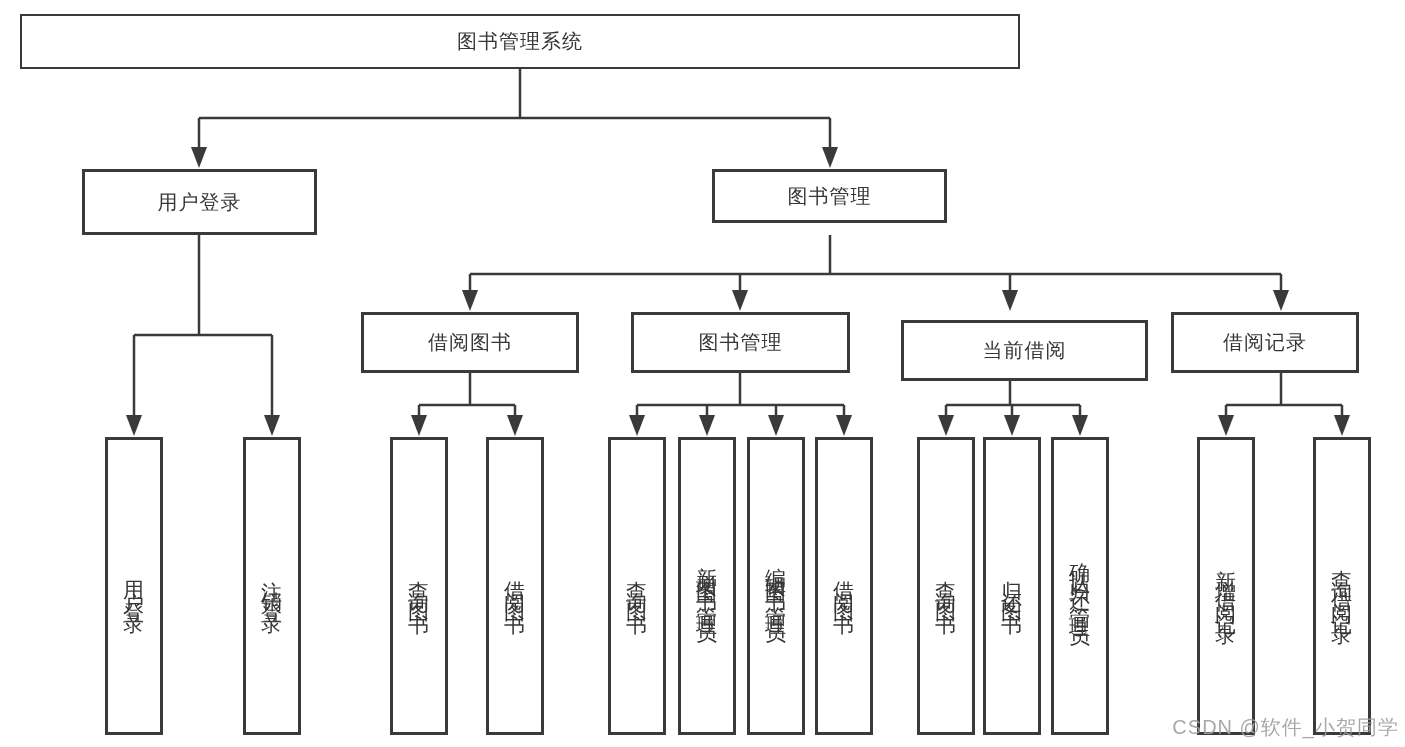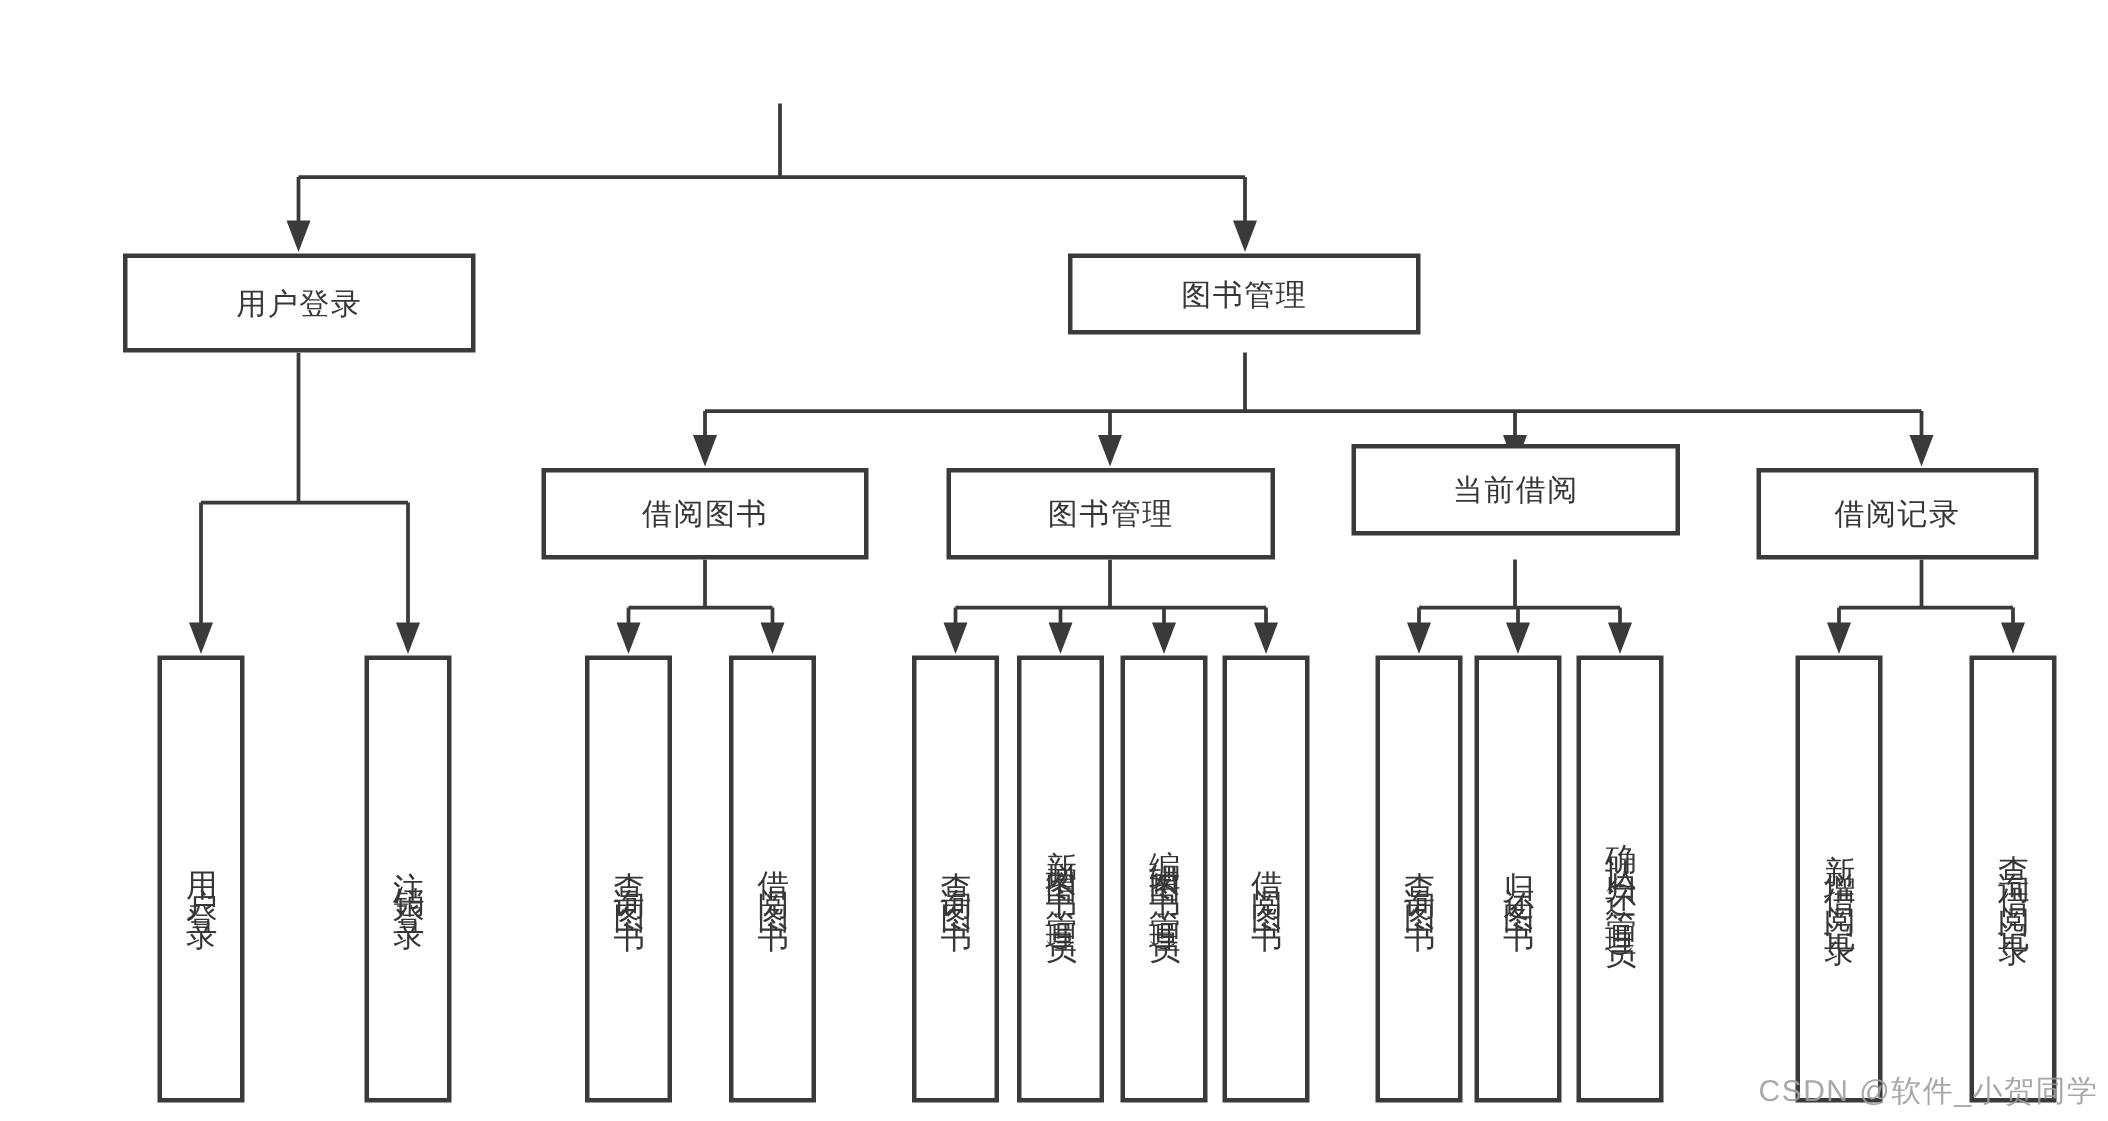--- a/index.html
+++ b/index.html
@@ -102,35 +102,38 @@
     <polygon points="1072,415 1088,415 1080,436"></polygon>
 
     <line x1="1281" y1="373" x2="1281" y2="405"></line>
     <line x1="1226" y1="405" x2="1342" y2="405"></line>
     <line x1="1226" y1="405" x2="1226" y2="418"></line>
     <polygon points="1218,415 1234,415 1226,436"></polygon>
     <line x1="1342" y1="405" x2="1342" y2="418"></line>
     <polygon points="1334,415 1350,415 1342,436"></polygon>
   </svg>
 
+  <div class="node root" style="left:20px;top:14px;width:1000px;height:55px">
+    <span>图书管理系统</span>
+  </div>
 
   <div class="node" style="left:82px;top:169px;width:235px;height:66px">
     <span>用户登录</span>
   </div>
   <div class="node" style="left:712px;top:169px;width:235px;height:54px">
     <span>图书管理</span>
   </div>
 
   <div class="node" style="left:361px;top:312px;width:218px;height:61px">
     <span>借阅图书</span>
   </div>
   <div class="node" style="left:631px;top:312px;width:219px;height:61px">
     <span>图书管理</span>
   </div>
-  <div class="node" style="left:901px;top:296px;width:219px;height:61px">
+  <div class="node" style="left:901px;top:320px;width:247px;height:61px">
     <span>当前借阅</span>
   </div>
   <div class="node" style="left:1171px;top:312px;width:188px;height:61px">
     <span>借阅记录</span>
   </div>
 
   <div class="node leaf" style="left:105px;top:437px;width:58px;height:298px">
     <span class="vtext">用户登录</span>
   </div>
   <div class="node leaf" style="left:243px;top:437px;width:58px;height:298px">

